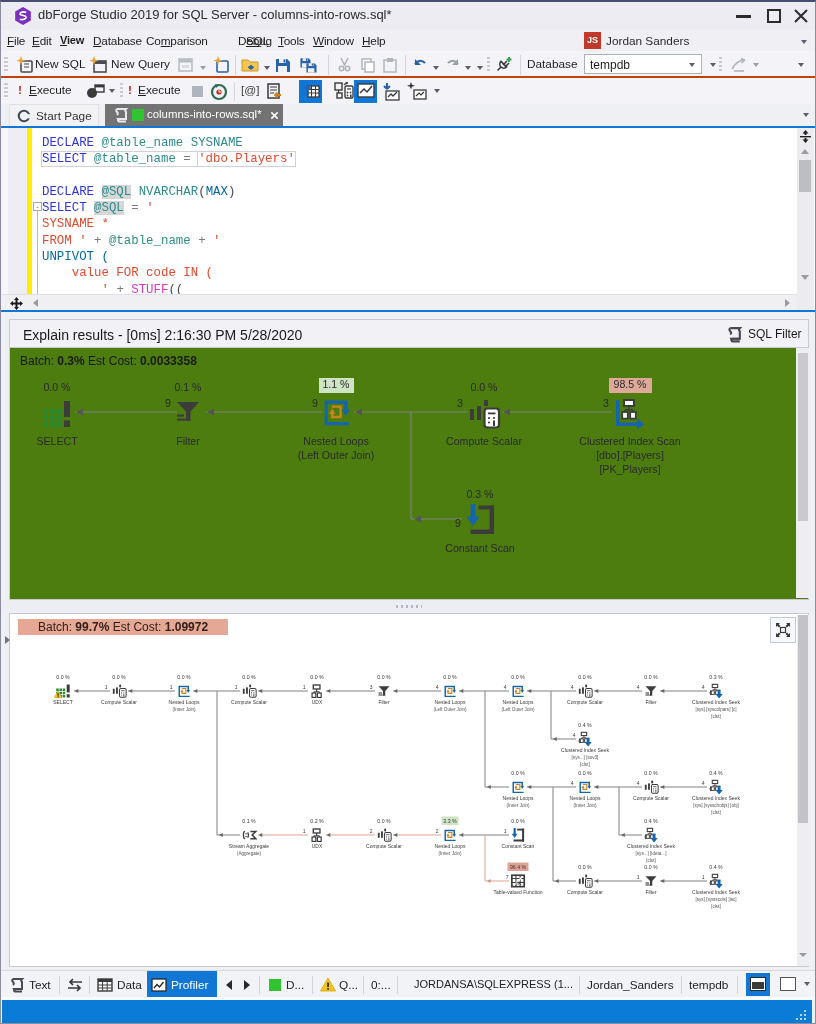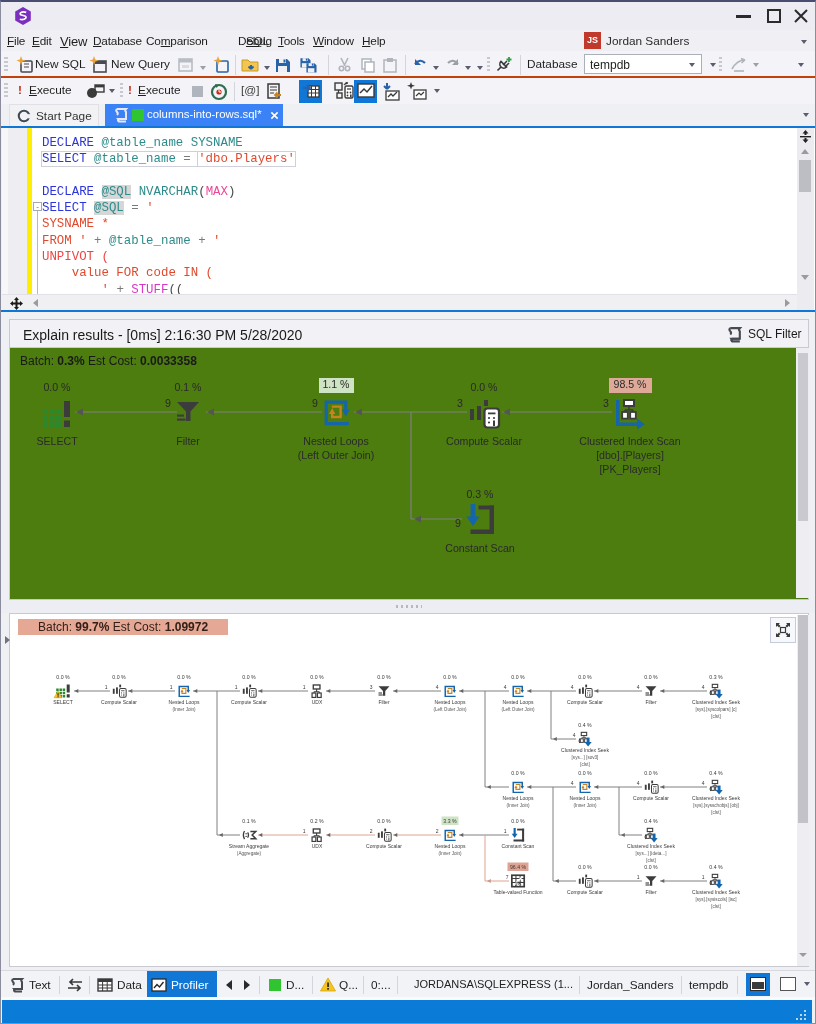--- a/index.html
+++ b/index.html
@@ -12,31 +12,32 @@
 </style>
 </head>
 <body>
 <div id="app">
 
 <div class="abs" id="titlebar" style="left:0;top:0;width:814px;height:28px;background:#ececf2;">
   <svg class="abs" style="left:13px;top:5px" width="18" height="18" viewBox="0 0 18 18">
     <path d="M9 0 L16.8 4.5 L16.8 13.5 L9 18 L1.2 13.5 L1.2 4.5 Z" fill="#7b2fbe"></path>
     <path d="M12.2 5.4 Q9 4.2 6.8 5.6 Q5.6 6.6 6.8 7.8 L11 9 Q12.6 9.8 11.6 11.4 Q9.4 13.2 5.8 12.2" stroke="#fff" stroke-width="1.7" fill="none"></path>
   </svg>
+  <div class="abs" style="left:37px;top:5px;font-size:13px;color:#2b2b2b;">dbForge Studio 2019 for SQL Server - columns-into-rows.sql*</div>
   <div class="abs" style="left:735px;top:13px;width:15px;height:3px;background:#2b2b2b;"></div>
   <div class="abs" style="left:766px;top:7px;width:14px;height:14px;border:2px solid #2b2b2b;"></div>
   <svg class="abs" style="left:793px;top:7px" width="14" height="14" viewBox="0 0 14 14">
         <path d="M1 1 L13 13 M13 1 L1 13" stroke="#2b2b2b" stroke-width="2"></path>
       </svg>
 </div>
 
 <div class="abs" id="menubar" style="left:0;top:28px;width:814px;height:21px;background:#f0f0f4;font-size:12px;color:#1e1e1e;">
   <span class="abs" style="left:6px;top:4px;font-size:11.8px;letter-spacing:-0.2px;"><u>F</u>ile</span>
   <span class="abs" style="left:31px;top:4px;font-size:11.8px;letter-spacing:-0.2px;"><u>E</u>dit</span>
-  <span class="abs" style="left:59px;top:4px;font-size:13px;letter-spacing:-0.2px;"><u>V</u>iew</span>
+  <span class="abs" style="left:59px;top:4px;font-size:11px;letter-spacing:-0.2px;font-weight:bold;"><u>V</u>iew</span>
   <span class="abs" style="left:92px;top:4px;font-size:11.8px;letter-spacing:-0.2px;"><u>D</u>atabase</span>
   <span class="abs" style="left:145px;top:4px;font-size:11.8px;letter-spacing:-0.2px;">Co<u>m</u>parison</span>
   <span class="abs" style="left:209px;top:4px;font-size:11.8px;letter-spacing:-0.2px;margin-left:36px;"><u>S</u>QL</span>
   <span class="abs" style="left:237px;top:4px;font-size:11.8px;letter-spacing:-0.2px;">De<u>b</u>ug</span>
   <span class="abs" style="left:277px;top:4px;font-size:11.8px;letter-spacing:-0.2px;"><u>T</u>ools</span>
   <span class="abs" style="left:312px;top:4px;font-size:11.8px;letter-spacing:-0.2px;"><u>W</u>indow</span>
   <span class="abs" style="left:361px;top:4px;font-size:11.8px;letter-spacing:-0.2px;"><u>H</u>elp</span>
   <div class="abs" style="left:583px;top:2px;width:17px;height:17px;background:#c0392b;color:#fff;font-size:9px;font-weight:bold;text-align:center;line-height:17px;">JS</div>
   <span class="abs" style="left:605px;top:4px;color:#2b2b2b;font-size:11.8px;">Jordan Sanders</span>
   <div class="dd" style="left:800px;top:10px;"></div>
@@ -204,21 +205,21 @@
 </div>
 
 <div class="abs" id="tabbar" style="left:0;top:102px;width:814px;height:22px;background:#eef0f4;">
   <div class="abs" style="left:8px;top:0;width:90px;height:22px;background:#f2f2f5;border:1px solid #e0e0e6;border-bottom:none;">
     <svg class="abs" style="left:7px;top:4px" width="14" height="14" viewBox="0 0 15 15">
           <circle cx="7.5" cy="7.5" r="5.6" fill="none" stroke="#3f4a56" stroke-width="2.2"></circle>
           <rect x="9.5" y="5.5" width="5.5" height="4.5" fill="#eef0f4"></rect>
         </svg>
     <span class="abs" style="left:26px;top:4px;font-size:11.8px;color:#333;">Start Page</span>
   </div>
-  <div class="abs" style="left:104px;top:0;width:178px;height:22px;background:#3b82f6;color:#fff;">
+  <div class="abs" style="left:104px;top:0;width:178px;height:22px;background:#737373;color:#fff;">
     <svg class="abs" style="left:8px;top:3px" width="16" height="16" viewBox="0 0 16 16">
       <path d="M4 2 H13 Q11.5 3.5 13 5 V12 H5 Q6 13.5 4.6 14.5" fill="none" stroke="#e8e8ec" stroke-width="2"></path>
       <path d="M4 2 Q2.5 3.5 4 5 Q5.5 6.5 4 8 M13 12 H6 Q4.5 13 6 14.5 H13" fill="none" stroke="#e8e8ec" stroke-width="2"></path>
     </svg>
     <div class="abs" style="left:27px;top:5px;width:12px;height:12px;background:#31c431;"></div>
     <span class="abs" style="left:42px;top:4px;font-size:11.4px;">columns-into-rows.sql*</span>
     <svg class="abs" style="left:165px;top:6.5px" width="9" height="9" viewBox="0 0 10 10">
           <path d="M1.5 1.5 L8.5 8.5 M8.5 1.5 L1.5 8.5" stroke="#fff" stroke-width="1.7"></path>
         </svg>
   </div>
@@ -227,25 +228,25 @@
 <div class="abs" style="left:0;top:124px;width:814px;height:2px;background:#1177d7;"></div>
 
 <div class="abs" id="editor" style="left:1px;top:126px;width:813px;height:182px;background:#fff;">
   <div class="abs" style="left:0;top:0;width:6px;height:166px;background:#f7f7fa;"></div>
       <div class="abs" style="left:6px;top:0;width:19px;height:166px;background:#eeeef2;"></div>
   <div class="abs" style="left:25px;top:0;width:5px;height:166px;background:#ffee00;"></div>
   <div id="code" class="abs" style="left:40px;top:7px;">
         <pre style="font-family:'Liberation Mono',monospace;font-size:12.4px;line-height:16.3px;"><span style="color:#2d35d8;">DECLARE</span> <span style="color:#2e8b8b;">@table_name</span> <span style="color:#2e8b8b;">SYSNAME</span>
 <span style="outline:1px solid #d0d0da;"><span style="color:#2d35d8;">SELECT</span> <span style="color:#2e8b8b;">@table_name</span> <span style="color:#7a7a7a;">=</span> <span style="color:#e0492e;outline:1px solid #e3c8c4;">'dbo.Players'</span></span>
 
-<span style="color:#2d35d8;">DECLARE</span> <span style="color:#2e8b8b;background:#d6d6d6;">@SQL</span> <span style="color:#2e8b8b;">NVARCHAR</span><span style="color:#4a4a4a;">(</span><span style="color:#ec4899;">MAX</span><span style="color:#4a4a4a;">)</span>
+<span style="color:#2d35d8;">DECLARE</span> <span style="color:#2e8b8b;background:#d6d6d6;">@SQL</span> <span style="color:#2e8b8b;">NVARCHAR</span><span style="color:#4a4a4a;">(</span><span style="color:#0369a1;">MAX</span><span style="color:#4a4a4a;">)</span>
 <span style="color:#2d35d8;">SELECT</span> <span style="color:#2e8b8b;background:#d6d6d6;">@SQL</span> <span style="color:#7a7a7a;">=</span> <span style="color:#e0492e;">'</span>
 <span style="color:#e0492e;">SYSNAME *</span>
 <span style="color:#e0492e;">FROM '</span> <span style="color:#7a7a7a;">+</span> <span style="color:#2e8b8b;">@table_name</span> <span style="color:#7a7a7a;">+</span> <span style="color:#e0492e;">'</span>
-<span style="color:#ef4444;">UNPIVOT (</span>
+<span style="color:#0369a1;">UNPIVOT (</span>
     <span style="color:#e0492e;">value FOR code IN (</span>
         <span style="color:#e0492e;">'</span> <span style="color:#7a7a7a;">+</span> <span style="color:#d936c8;">STUFF</span><span style="color:#4a4a4a;">((</span></pre>
       </div>
 
   <div class="abs" style="left:31px;top:74px;width:9px;height:9px;border:1px solid #a8a8b0;background:#fff;font-size:8px;line-height:7px;text-align:center;color:#666;">-</div>
   <div class="abs" style="left:35px;top:83px;width:1px;height:83px;background:#b8b8c0;"></div>
 
   <div class="abs" style="left:795px;top:0;width:17px;height:182px;background:#ececf0;">
     <svg class="abs" style="left:2px;top:2px" width="13" height="13" viewBox="0 0 13 13">
           <path d="M6.5 0 L9.5 3.5 H7.5 V5 H5.5 V3.5 H3.5 Z" fill="#222"></path>

